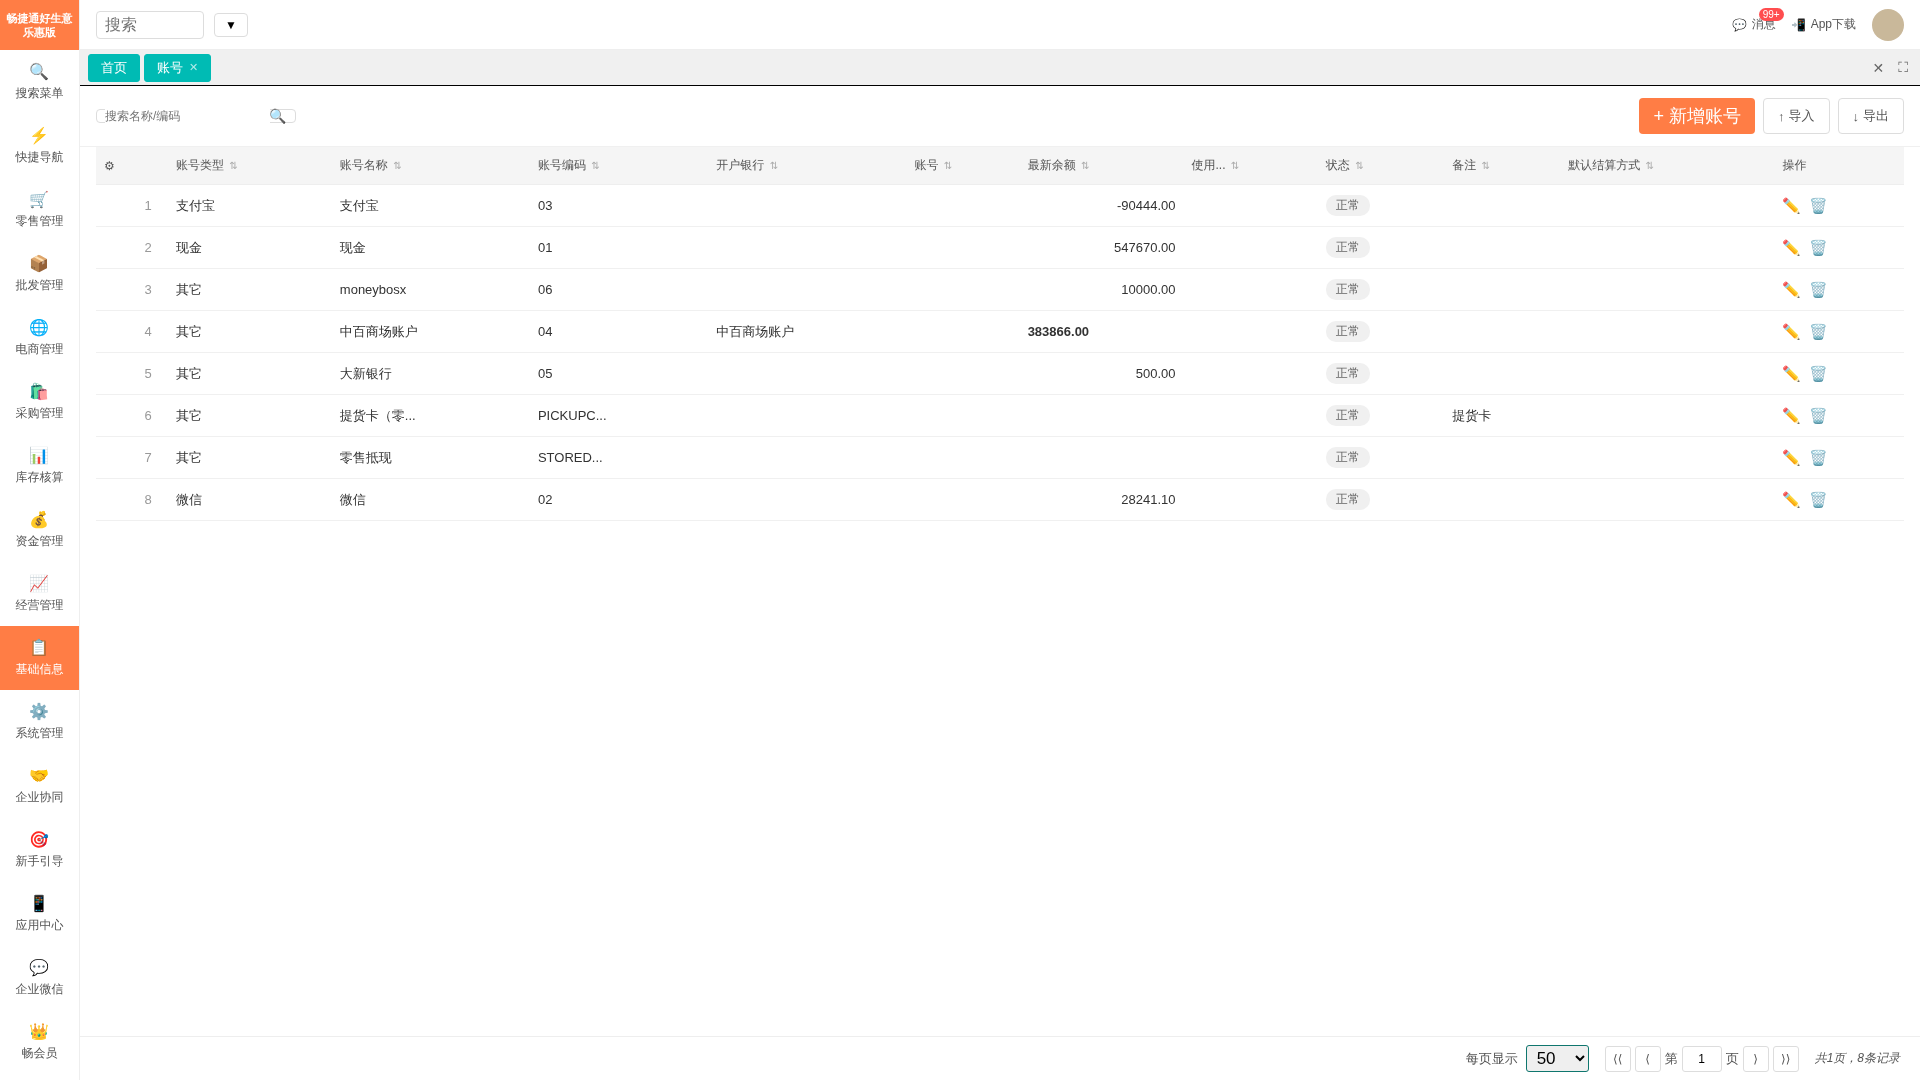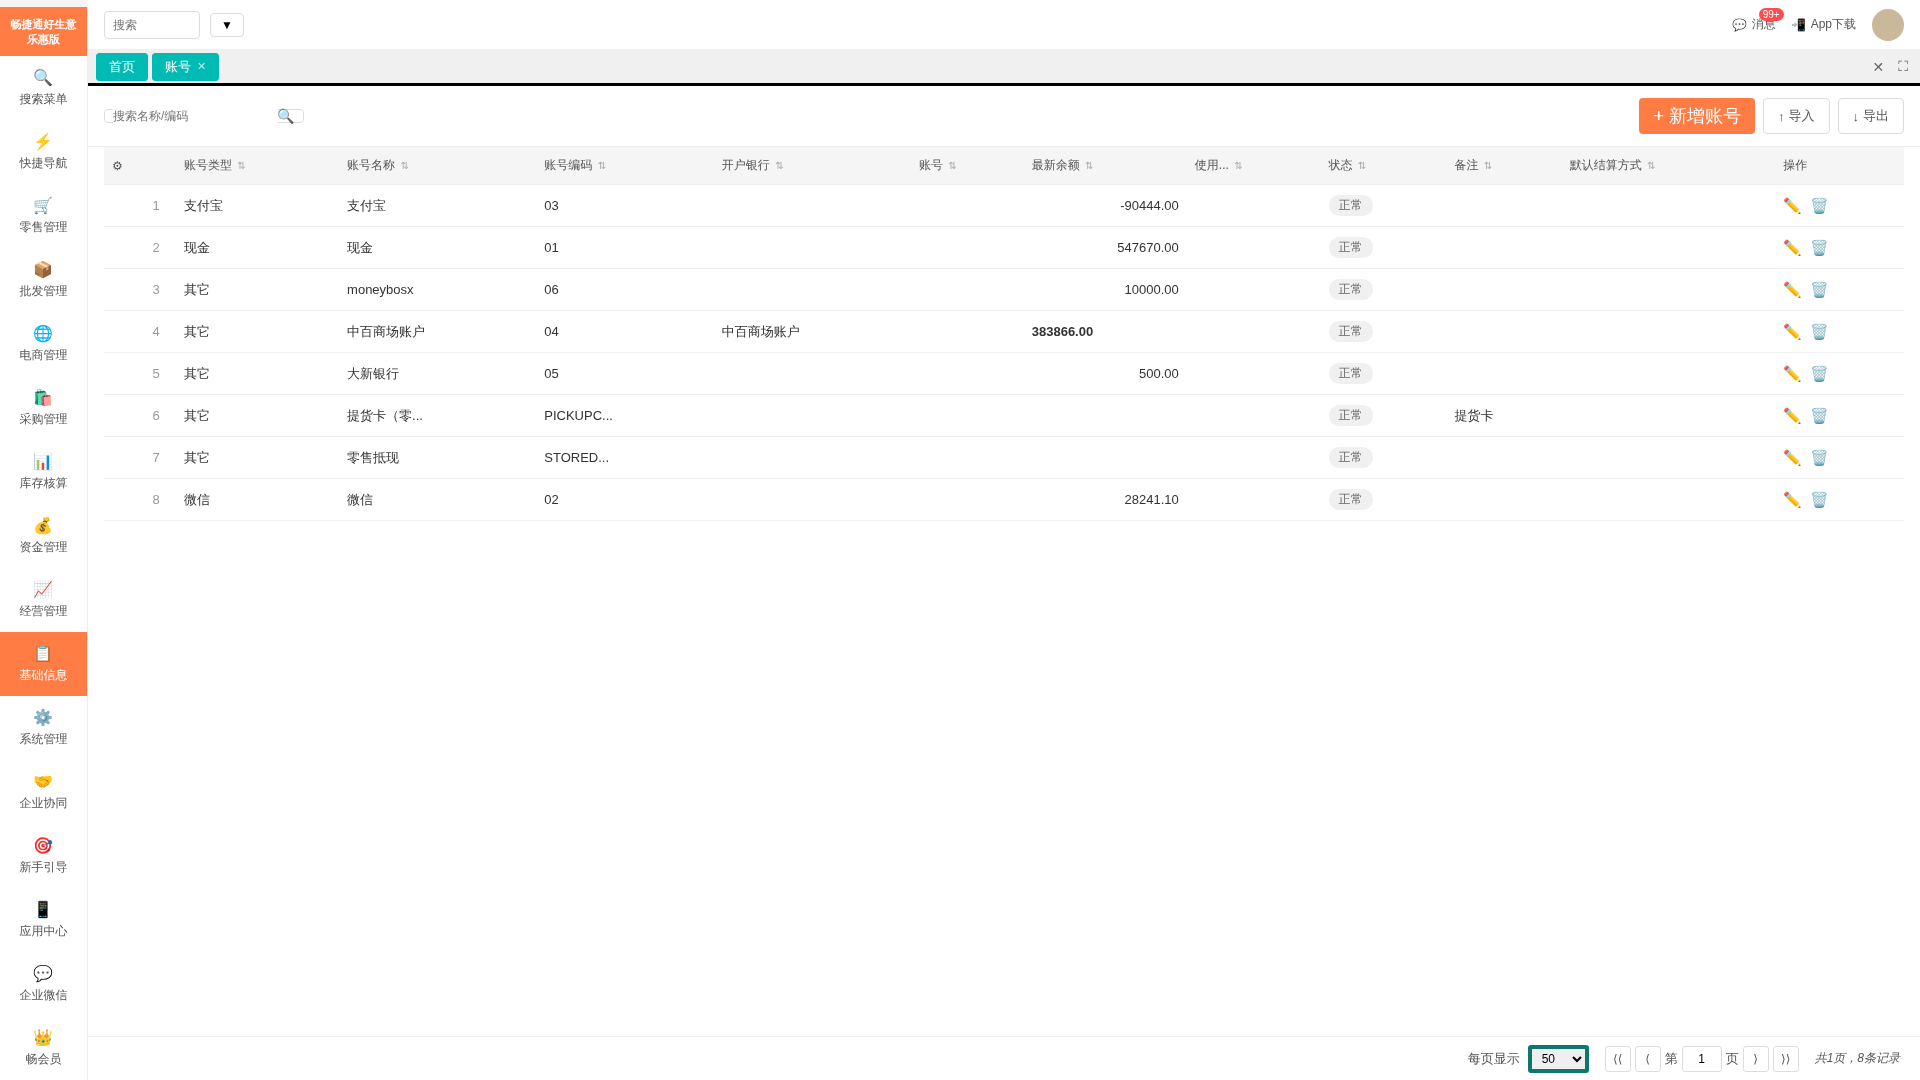--- a/index.html
+++ b/index.html
@@ -1,41 +1,41 @@
 <!DOCTYPE html>
 <html><head>
   <meta charset="utf-8">
   <style>
     * { box-sizing: border-box; margin: 0; padding: 0; }
     body { font-family: 'Microsoft YaHei', Arial, sans-serif; font-size: 13px; background: #f5f5f5; display: flex; height: 1080px; overflow: hidden; }
 
     
-    .sidebar { width: 88px; background: #fff; display: flex; flex-direction: column; border-right: 1px solid #eee; flex-shrink: 0; margin-top: 7px; }
+    .sidebar { width: 80px; background: #fff; display: flex; flex-direction: column; border-right: 1px solid #eee; flex-shrink: 0; }
     .sidebar-logo { height: 50px; background: #ff7d45; display: flex; align-items: center; justify-content: center; }
     .sidebar-logo-text { color: white; font-size: 11px; font-weight: bold; text-align: center; line-height: 1.3; }
     .sidebar-item { padding: 12px 5px; text-align: center; cursor: pointer; color: #555; font-size: 12px; display: flex; flex-direction: column; align-items: center; gap: 4px; }
     .sidebar-item.active { background: #ff7d45; color: white; border-radius: 0; }
     .sidebar-item .icon { font-size: 16px; }
 
     
     .main { flex: 1; display: flex; flex-direction: column; overflow: hidden; }
 
     
     .topbar { height: 50px; background: #fff; display: flex; align-items: center; justify-content: space-between; padding: 0 16px; border-bottom: 1px solid #eee; }
     .topbar-left { display: flex; align-items: center; gap: 10px; }
-    .search-box-top { width: 96px; height: 28px; border: 1px solid #ddd; border-radius: 4px; padding: 0 8px; font-size: 12px; }
+    .search-box-top { width: 108px; height: 28px; border: 1px solid #ddd; border-radius: 4px; padding: 0 8px; font-size: 16px; }
     .dropdown-btn { background: none; border: 1px solid #ddd; border-radius: 4px; padding: 4px 10px; cursor: pointer; font-size: 12px; display: flex; align-items: center; gap: 4px; }
     .topbar-right { display: flex; align-items: center; gap: 16px; }
     .msg-btn { display: flex; align-items: center; gap: 4px; cursor: pointer; font-size: 12px; color: #555; position: relative; }
     .badge { position: absolute; top: -8px; right: -8px; background: #ff4d4f; color: white; border-radius: 10px; font-size: 10px; padding: 1px 4px; }
     .app-btn { display: flex; align-items: center; gap: 4px; cursor: pointer; font-size: 12px; color: #555; }
     .avatar { width: 32px; height: 32px; border-radius: 50%; background: #ddd; overflow: hidden; }
 
     
-    .tabbar { height: 36px; background: #f0f0f0; display: flex; align-items: center; padding: 0 8px; gap: 4px; border-bottom: 3px solid #000000; }
+    .tabbar { height: 36px; background: #f0f0f0; display: flex; align-items: center; padding: 0 8px; gap: 4px; border-bottom: 1px solid #000000; }
     .tab { height: 28px; padding: 0 12px; display: flex; align-items: center; gap: 6px; border-radius: 3px; cursor: pointer; font-size: 13px; background: #fff; border: 1px solid #ddd; }
     .tab.active { background: #00bbb4; color: white; border-color: #00bbb4; }
     .tab-home { background: #00bbb4; color: white; border-color: #00bbb4; }
     .tab-close { font-size: 11px; cursor: pointer; opacity: 0.7; }
     .tabbar-actions { margin-left: auto; display: flex; gap: 6px; }
     .tabbar-action-btn { background: none; border: none; cursor: pointer; padding: 4px; color: #666; font-size: 14px; }
 
     
     .content { flex: 1; background: #fff; overflow: auto; }
 
@@ -59,21 +59,21 @@
     .row-num { color: #999; text-align: center; width: 40px; }
     .settings-col { width: 32px; }
     .status-badge { display: inline-block; padding: 2px 10px; border-radius: 10px; font-size: 12px; background: #f0f0f0; color: #666; }
     .action-btns { display: flex; gap: 8px; align-items: center; }
     .edit-btn { color: #aaa; cursor: pointer; font-size: 15px; }
     .delete-btn { color: #aaa; cursor: pointer; font-size: 15px; }
 
     
     .footer { height: 44px; display: flex; align-items: center; justify-content: flex-end; padding: 0 20px; border-top: 1px solid #eee; gap: 16px; background: #fff; }
     .pagination-info { font-size: 13px; color: #555; display: flex; align-items: center; gap: 8px; }
-    .page-size-select { border: 4px solid #0f766e; border-radius: 3px; padding: 2px 6px; font-size: 12px; }
+    .page-size-select { border: 1px solid #0f766e; border-radius: 3px; padding: 2px 6px; font-size: 17px; }
     .page-nav { display: flex; align-items: center; gap: 4px; }
     .page-btn { width: 26px; height: 26px; border: 1px solid #ddd; background: white; border-radius: 3px; cursor: pointer; display: flex; align-items: center; justify-content: center; color: #555; font-size: 12px; }
     .page-btn:disabled { color: #ccc; cursor: not-allowed; }
     .page-input { width: 40px; height: 26px; border: 1px solid #ddd; border-radius: 3px; text-align: center; font-size: 12px; }
     .total-info { font-size: 12px; color: #555; font-style: italic; }
   </style>
 </head>
 <body>
 
 <div class="sidebar">

